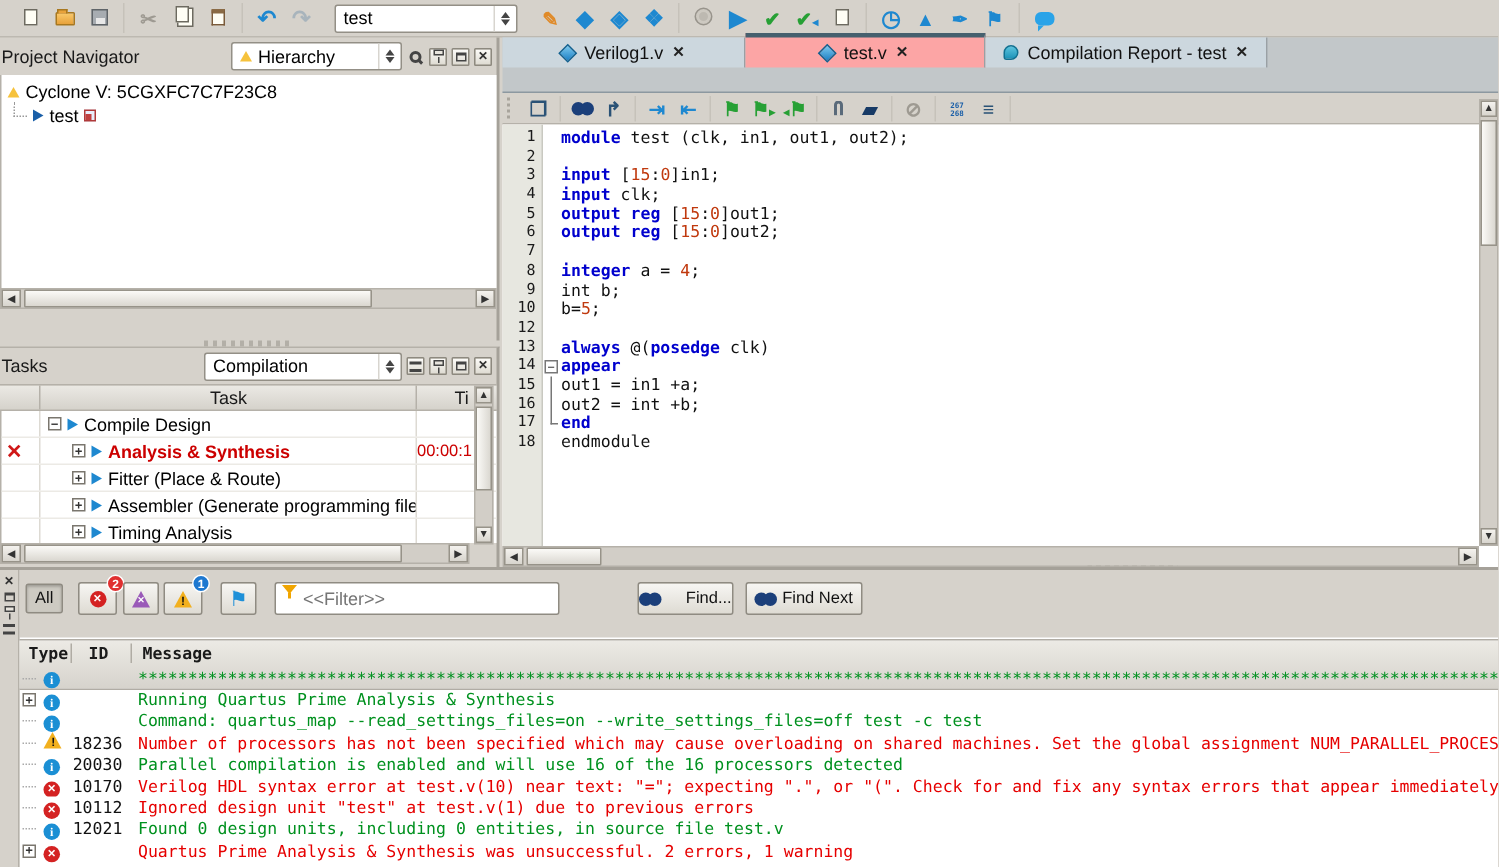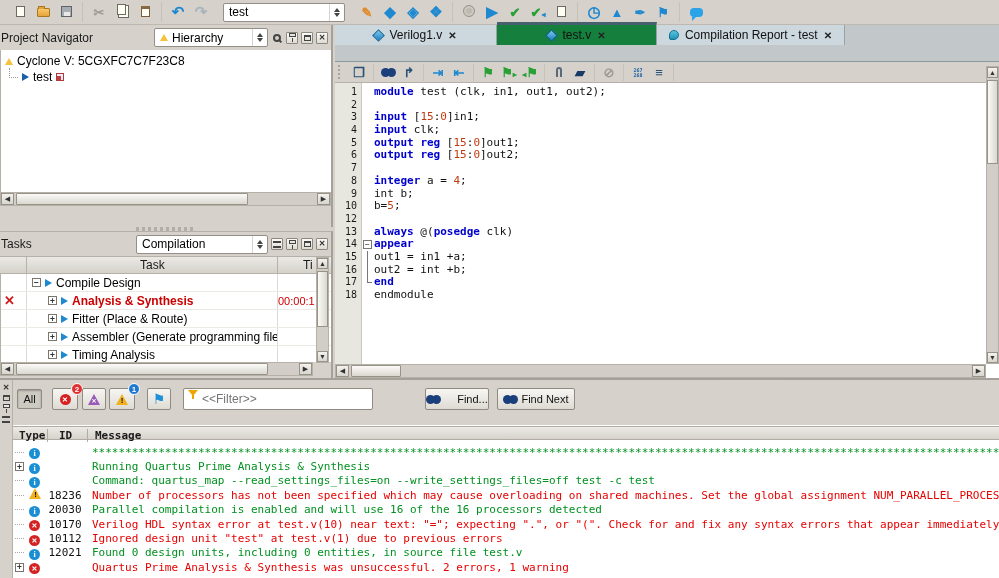--- a/index.html
+++ b/index.html
@@ -79,21 +79,21 @@
   .tkc1{border-right:1px solid #dddad3;height:100%;display:flex;align-items:center;padding-left:3px}
   .tkc2{display:flex;align-items:center;gap:4px;overflow:hidden;white-space:nowrap;height:100%;border-right:1px solid #dddad3;padding-right:2px}
   .tkc3{color:#cc0000;overflow:hidden;white-space:nowrap;font-size:11px}
   .tkx{color:#d01818;font-weight:bold;font-size:13px}
   .t-red{color:#cc0000;font-weight:bold}
 
   
   .editor{position:absolute;left:335px;top:25px;width:664px;height:353px}
   .tabs{position:relative;height:37px;background:#c2c7c9;display:flex;border-bottom:1px solid #8c98a0;overflow:visible}
   .tab{display:flex;align-items:center;justify-content:center;gap:6px;background:#ccd7de;border-right:1px solid #9aa0a4;height:20px;cursor:default}
-  .tab.active{background:#15803d;border-top:3px solid #46606e;margin-top:-3px;height:23px}
+  .tab.active{background:#fca5a5;border-top:3px solid #46606e;margin-top:-3px;height:23px}
   .tablbl{color:#111}
   .tabx{font-weight:bold;font-size:10px;color:#222}
   .tabic{flex:none}
   .ic-verilog{width:9px;height:9px;background:linear-gradient(135deg,#7cc9ef,#1b7fc4);border:1px solid #11608f;transform:rotate(45deg);display:inline-block}
   .ic-report{width:10px;height:10px;background:linear-gradient(#5cc4de,#1d93b8);border:1px solid #117090;border-radius:50% 50% 50% 2px;display:inline-block}
   .ed-tb{height:21px;display:flex;align-items:center;padding-left:3px;border-bottom:1px solid #b5b1a9}
   .ed-g{display:flex;align-items:center;gap:1px;padding:0 4px;border-right:1px solid #c6c2ba;height:17px}
   .grip{width:4px;height:14px;border-left:2px dotted #a8a49c;margin-right:3px}
   .ebtn{width:20px;height:17px;border:0;background:transparent;display:flex;align-items:center;justify-content:center;padding:0}
   .code{position:relative;height:298px;background:#fff;overflow:hidden}
@@ -127,21 +127,21 @@
   .mi-warn::after{content:"!";position:absolute;left:0;right:0;top:2px;text-align:center;font:bold 8px/9px "Liberation Sans",sans-serif;color:#111}
   .mi-crit{position:relative;width:13px;height:11px}
   .mi-crit::before{content:"";position:absolute;left:0;top:0;border-left:6.5px solid transparent;border-right:6.5px solid transparent;border-bottom:11px solid #9a5ab8}
   .mi-crit::after{content:"✕";position:absolute;left:0;right:0;top:3px;text-align:center;font:bold 6px/8px "Liberation Sans",sans-serif;color:#fff}
   .flagic{color:#1e90d8;font-size:14px;line-height:1}
   .funnel{position:relative;width:10px;height:10px;margin:0 4px;flex:none}
   .funnel::before{content:"";position:absolute;left:0;top:1px;border-left:5px solid transparent;border-right:5px solid transparent;border-top:6px solid #f0a500}
   .funnel::after{content:"";position:absolute;left:4px;top:6px;width:2px;height:4px;background:#f0a500}
   .filterbox{display:flex;background:#fff;border:1px solid #8f8b82;border-radius:2px;height:22px}
   .filterbox input{border:0;outline:0;flex:1;font-size:12px;color:#888;background:transparent;padding-right:4px}
-  .msg-hdr{position:absolute;left:13px;right:0;top:46px;height:14px;background:linear-gradient(#eceae5,#d6d3cc);border-top:1px solid #b0aca4;border-bottom:1px solid #b0aca4;font:bold 11px/16px "DejaVu Sans Mono",monospace;color:#1a1a1a}
+  .msg-hdr{position:absolute;left:13px;right:0;top:46px;height:34px;background:linear-gradient(#eceae5,#d6d3cc);border-top:1px solid #b0aca4;border-bottom:1px solid #b0aca4;font:bold 11px/16px "DejaVu Sans Mono",monospace;color:#1a1a1a}
   .msg-hdr b{position:absolute;top:1px;font-weight:bold}
   .msg-hdr i{position:absolute;top:2px;width:1px;height:13px;background:#b0aca4}
   .msg-rows{position:absolute;left:13px;right:0;top:65px;bottom:0;overflow:hidden}
   .mrow{height:14.4px;display:flex;align-items:center;padding-left:2px;white-space:nowrap;overflow:hidden}
   .mexp{width:14px;display:flex;align-items:center;flex:none}
   .mleaf{width:9px;border-top:1px dotted #aaa}
   .micell{width:17px;flex:none;display:flex;align-items:center}
   .midcell{width:40px;flex:none;text-align:center;font:11px "DejaVu Sans Mono",monospace;color:#111;padding-right:2px}
   .mtext{flex:1;overflow:hidden;font:11px "DejaVu Sans Mono",monospace;margin-left:6px}
   .c-green{color:#00911f}.c-red{color:#e60000}

